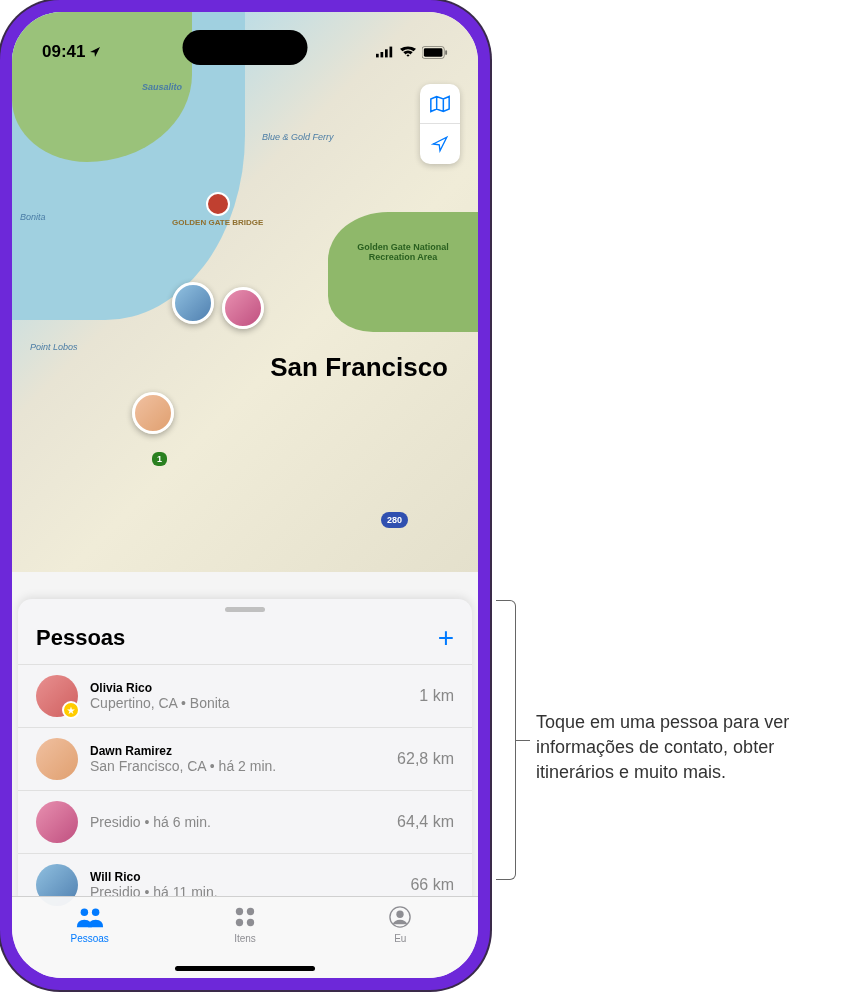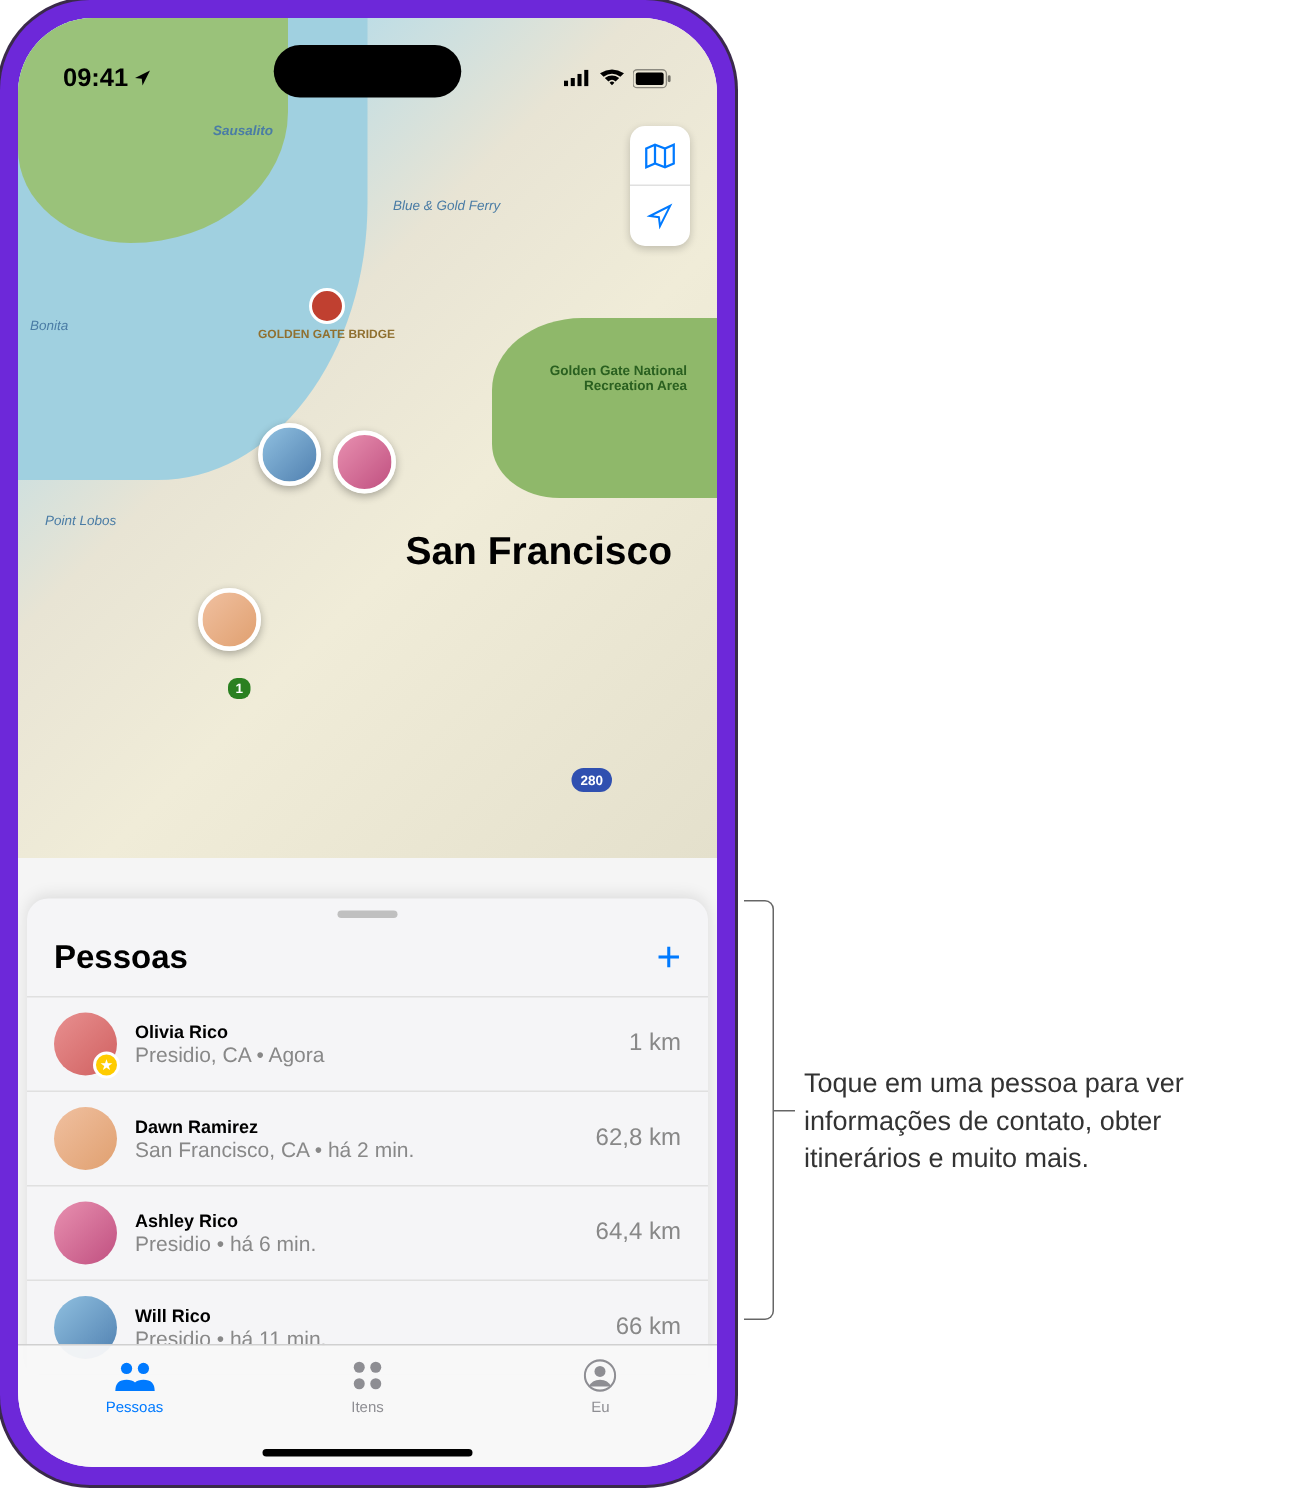--- a/index.html
+++ b/index.html
@@ -393,21 +393,21 @@
 
       <div class="map-area">
         <div class="map-water"></div>
         <div class="map-land-top"></div>
         <div class="map-park"></div>
 
         <div class="small-map-label" style="top:70px; left:130px;font-weight:bold;">Sausalito</div>
         <div class="small-map-label" style="top:200px; left:8px;">Bonita</div>
         <div class="small-map-label" style="top:330px; left:18px;">Point Lobos</div>
         <div class="small-map-label" style="top:120px; left:250px;">Blue &amp; Gold Ferry</div>
-        <div class="small-map-label" style="top:230px; right:20px; font-style:normal; color:#2a6020; font-weight:600; width:110px; text-align:right;">Golden Gate National Recreation Area</div>
+        <div class="small-map-label" style="top:230px; right:20px; font-style:normal; color:#2a6020; font-weight:600; width:110px; text-align:center;">Golden Gate National Recreation Area</div>
 
         <div class="golden-gate">
           <div class="golden-gate-icon"></div>
           <div class="golden-gate-label">GOLDEN GATE BRIDGE</div>
         </div>
 
         <div class="map-city-label">San Francisco</div>
 
         <div class="route-badge route-1">1</div>
         <div class="route-badge route-280">280</div>
@@ -442,36 +442,35 @@
           <div class="sheet-title">Pessoas</div>
           <div class="sheet-add">+</div>
         </div>
         <div class="person-list" id="person-list">
             <div class="person-row">
     <div class="person-avatar avatar-bg-1">
                 <div class="person-avatar-badge">★</div>
               </div>
     <div class="person-info">
       <div class="person-name">Olivia Rico</div>
-      <div class="person-detail">Presidio, CA • Agora</div>
+      <div class="person-detail">Cupertino, CA • Bonita</div>
     </div>
     <div class="person-distance">1 km</div>
   </div>
             <div class="person-row">
     <div class="person-avatar avatar-bg-2"></div>
     <div class="person-info">
       <div class="person-name">Dawn Ramirez</div>
       <div class="person-detail">San Francisco, CA • há 2 min.</div>
     </div>
     <div class="person-distance">62,8 km</div>
   </div>
             <div class="person-row">
     <div class="person-avatar avatar-bg-3"></div>
     <div class="person-info">
-      <div class="person-name">Ashley Rico</div>
       <div class="person-detail">Presidio • há 6 min.</div>
     </div>
     <div class="person-distance">64,4 km</div>
   </div>
             <div class="person-row">
     <div class="person-avatar avatar-bg-4"></div>
     <div class="person-info">
       <div class="person-name">Will Rico</div>
       <div class="person-detail">Presidio • há 11 min.</div>
     </div>

